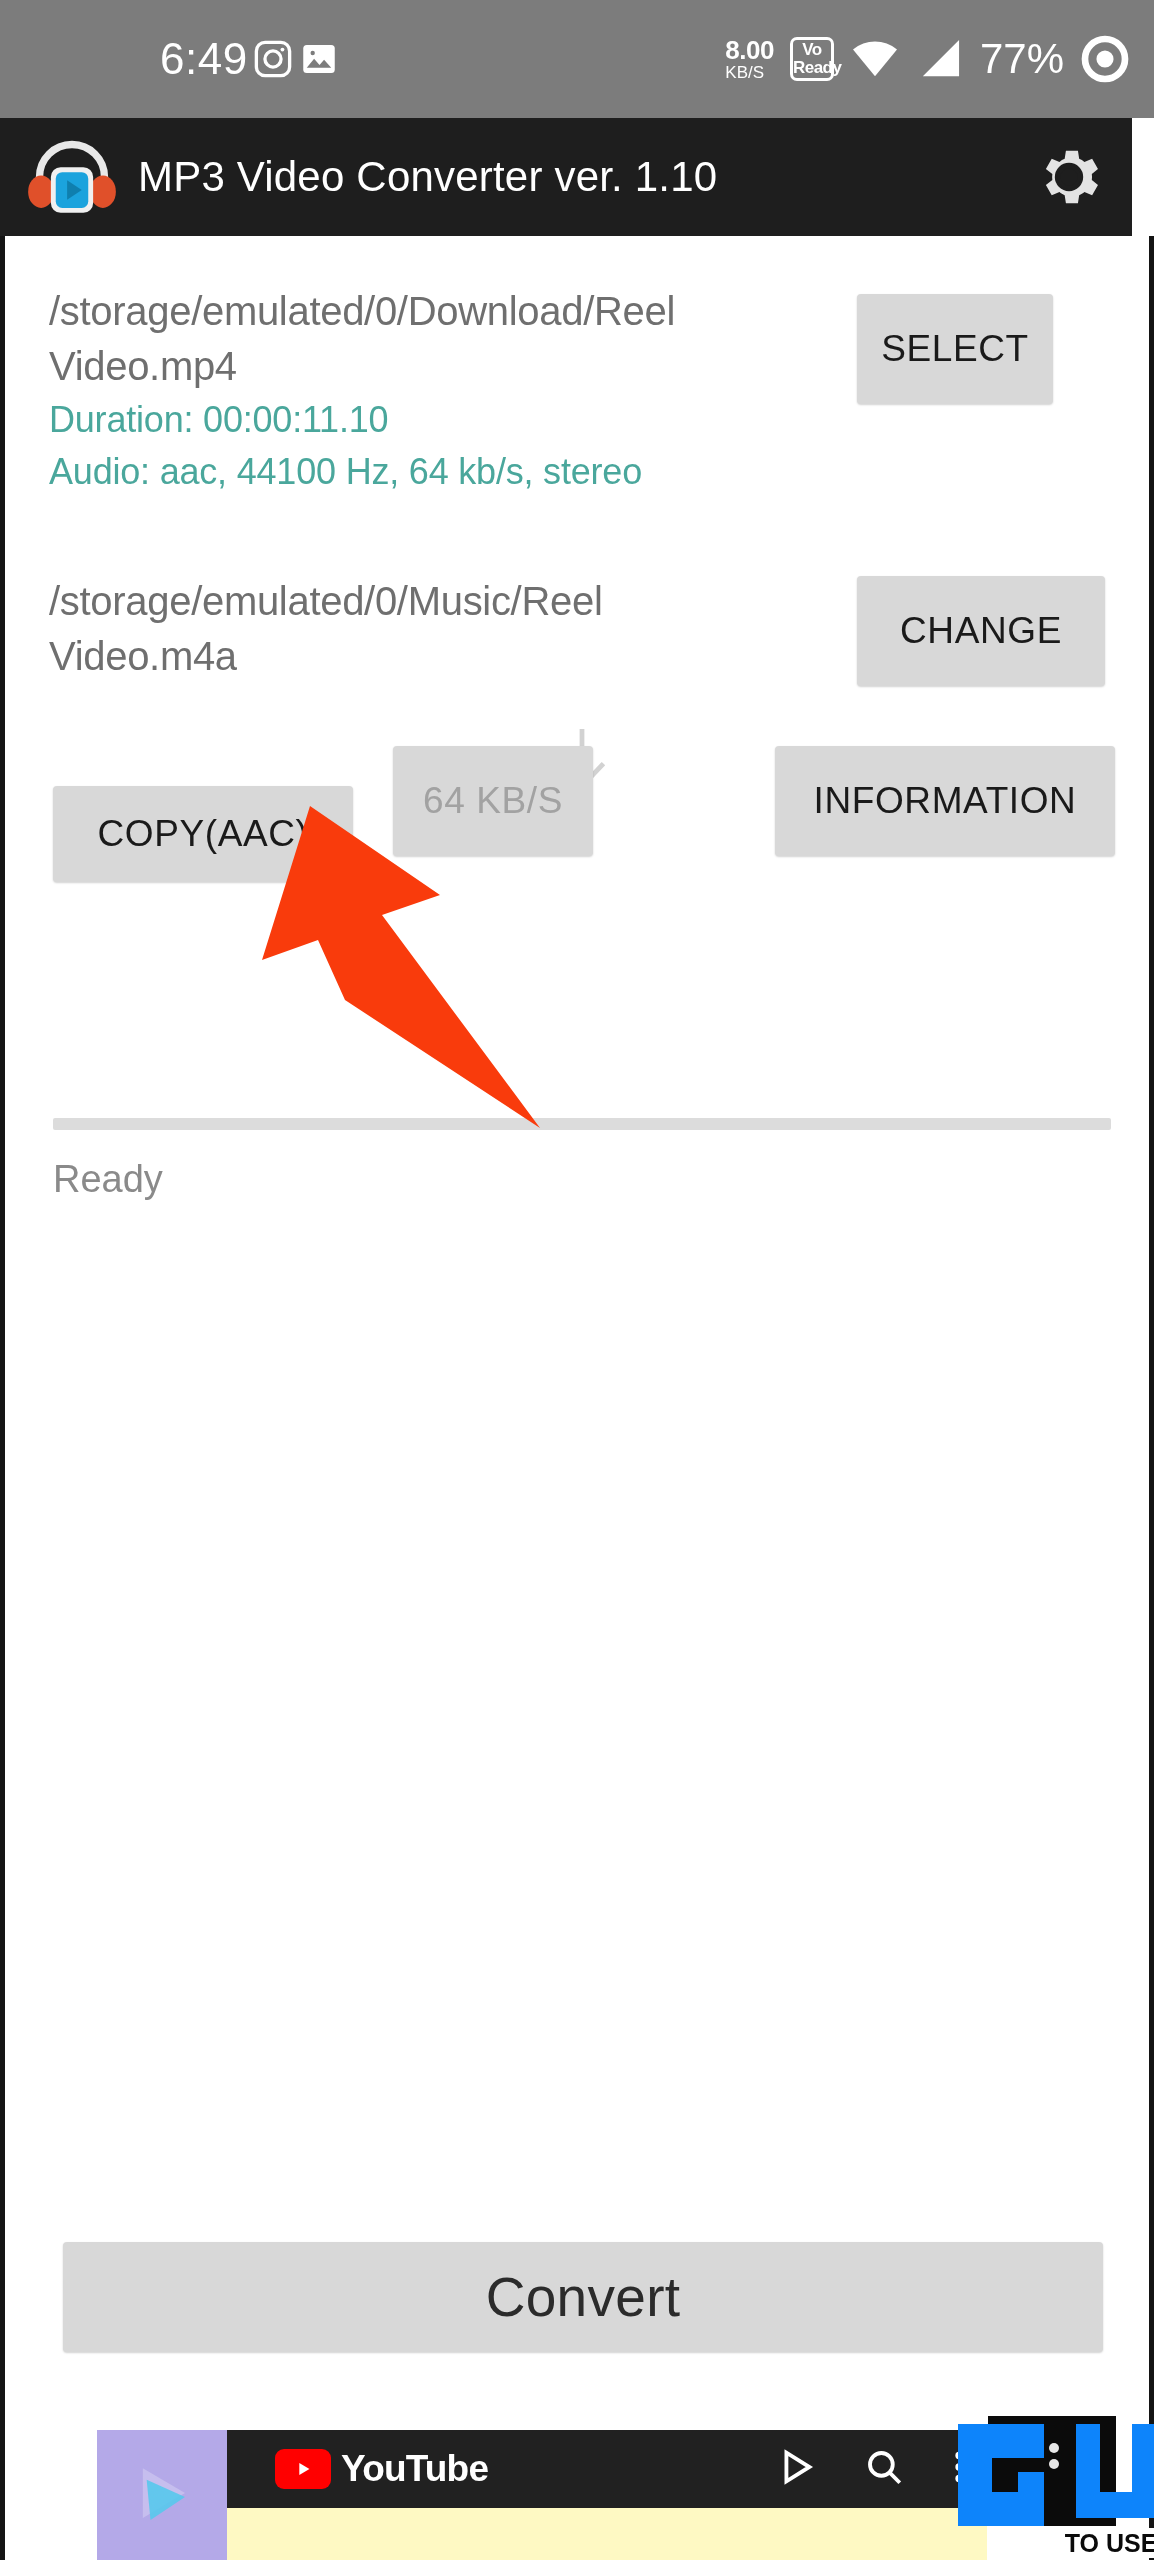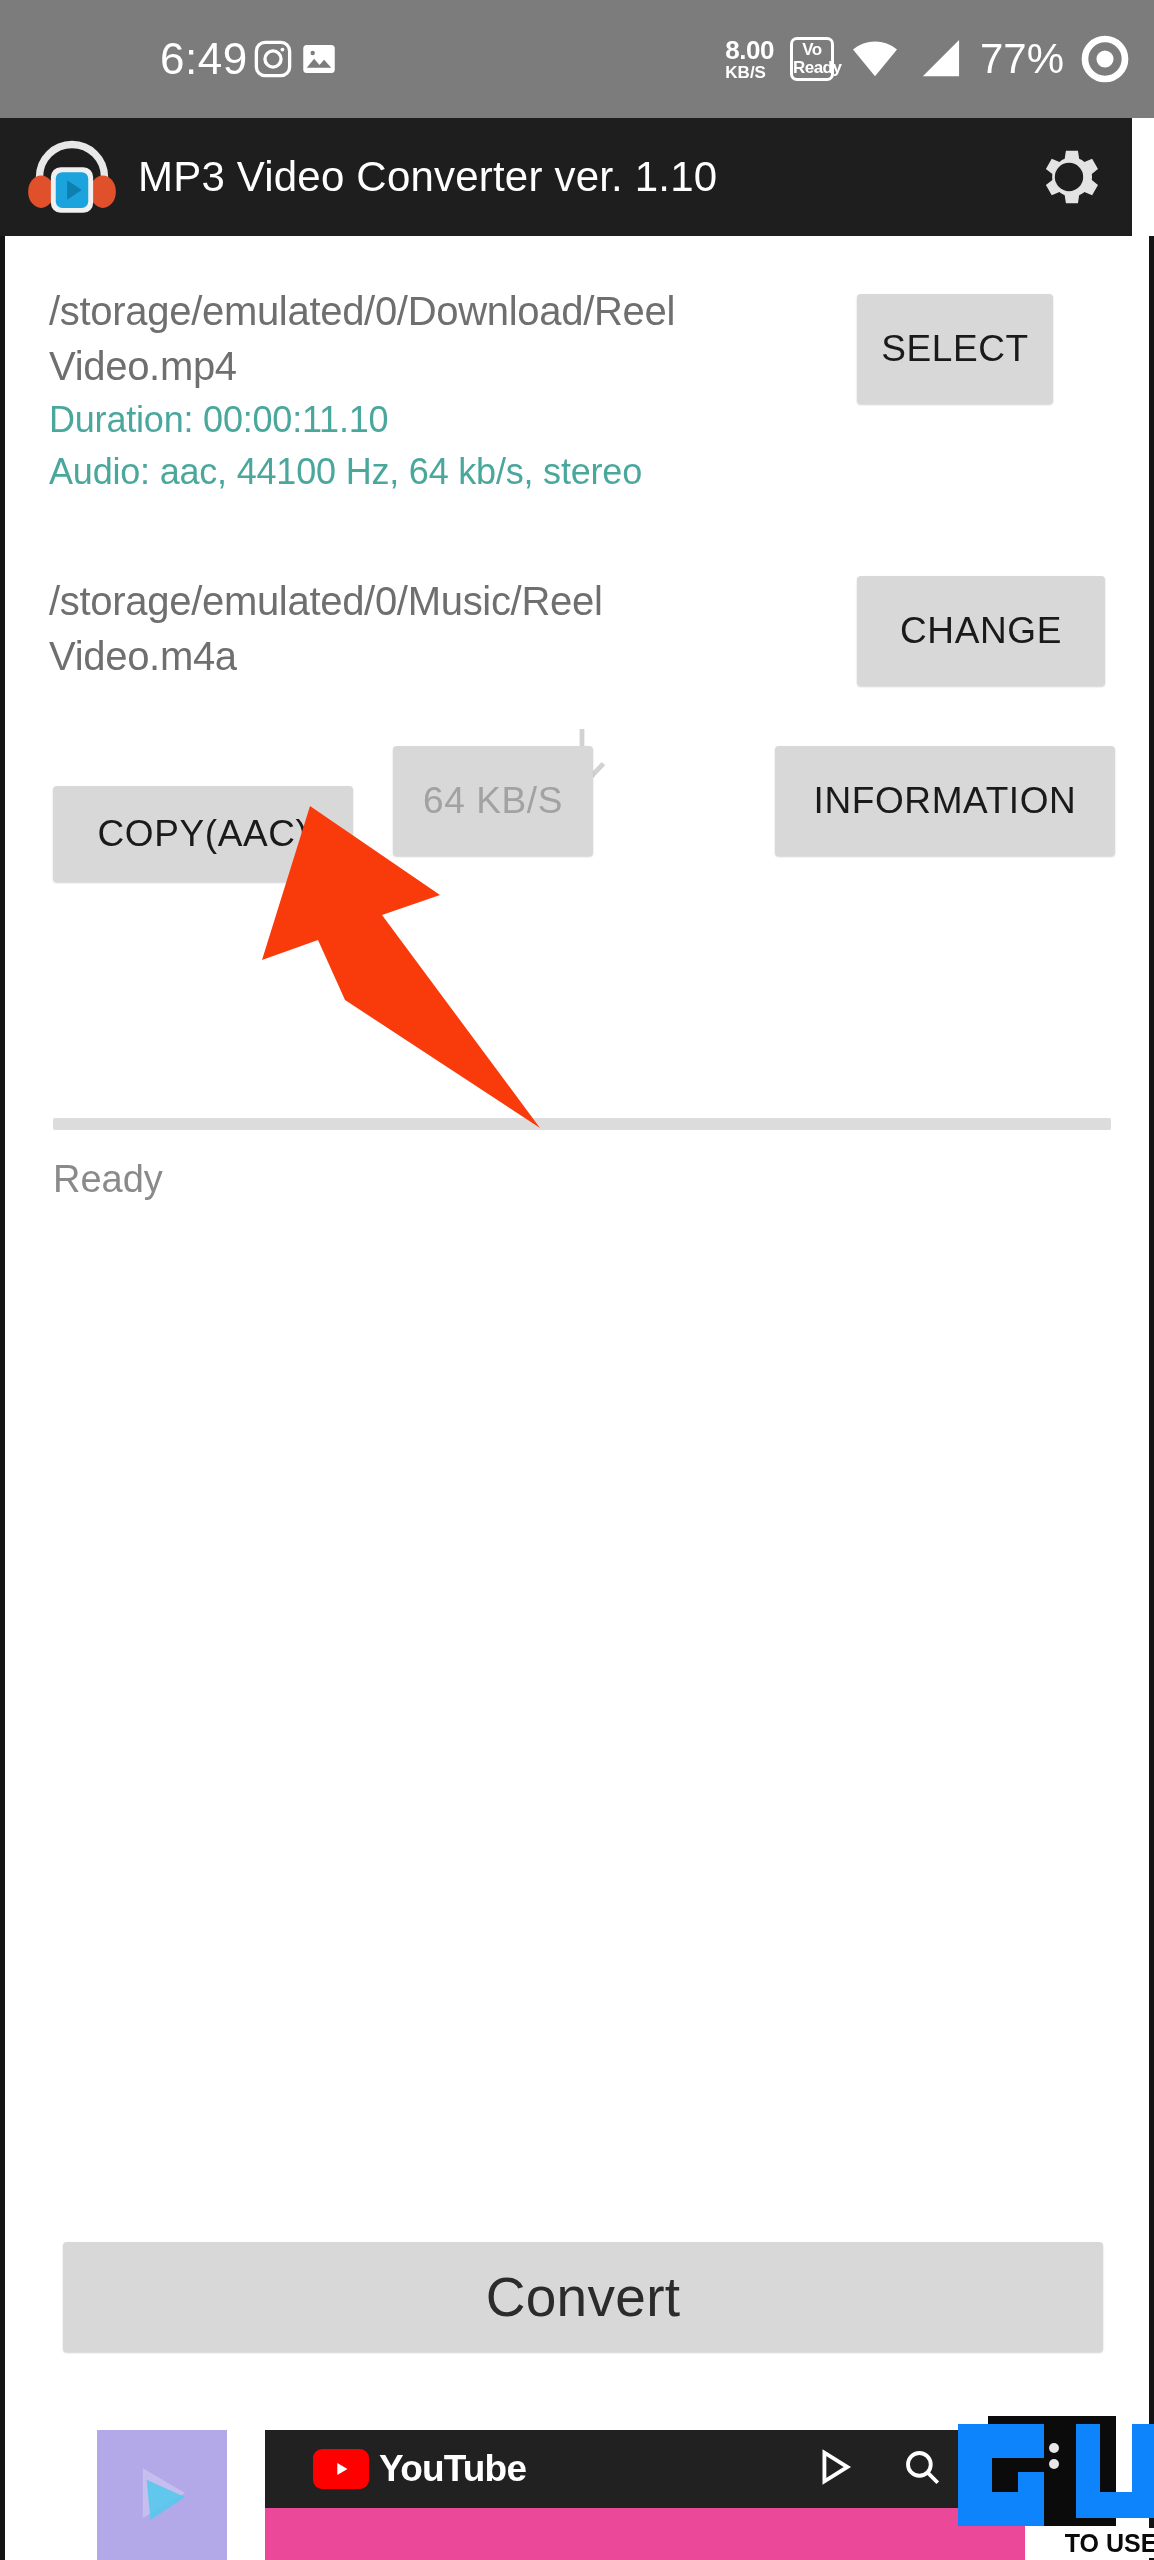--- a/index.html
+++ b/index.html
@@ -32,21 +32,21 @@
     letter-spacing: 0.5px;
   }
   .sb-right {
     position: absolute; right: 24px; top: 0; height: 118px;
     display: flex; align-items: center; gap: 16px;
   }
   .net-speed {
     color: #ffffff; line-height: 1; text-align: left;
   }
   .net-speed .ns-num { display: block; font-size: 26px; font-weight: 700; letter-spacing: -0.5px; }
-  .net-speed .ns-unit { display: block; font-size: 17px; font-weight: 700; margin-top: 1px; }
+  .net-speed .ns-unit { display: block; font-size: 17px; font-weight: 400; margin-top: 1px; }
   .vowifi {
     width: 44px; height: 44px; border: 3px solid #fff; border-radius: 7px;
     color: #fff; font-size: 17px; font-weight: 700; line-height: 18px;
     text-align: center; padding-top: 1px; letter-spacing: -0.5px;
   }
   .battery-pct { color: #fff; font-size: 42px; font-weight: 400; }
   .sb-icon svg { display: block; }
 
   
   .appbar {
@@ -121,22 +121,22 @@
     background: #ffffff;
     display: flex; align-items: flex-start;
   }
   .ad-icon {
     width: 130px; height: 130px; flex: none;
     margin-left: 92px;
     background: #b4a9e8;
     display: flex; align-items: center; justify-content: center;
   }
   .ad-media {
-    margin-left: 38px; width: 760px; height: 130px;
-    background: #ec4899; position: relative; overflow: hidden;
+    width: 760px; height: 130px;
+    background: #fef9c3; position: relative; overflow: hidden;
   }
   .yt-bar {
     height: 78px; background: #212121;
     display: flex; align-items: center; padding: 0 18px 0 48px;
   }
   .yt-logo { display: flex; align-items: center; gap: 10px; }
   .yt-play {
     width: 56px; height: 40px; background: #ff0000; border-radius: 9px;
     display: flex; align-items: center; justify-content: center;
   }

